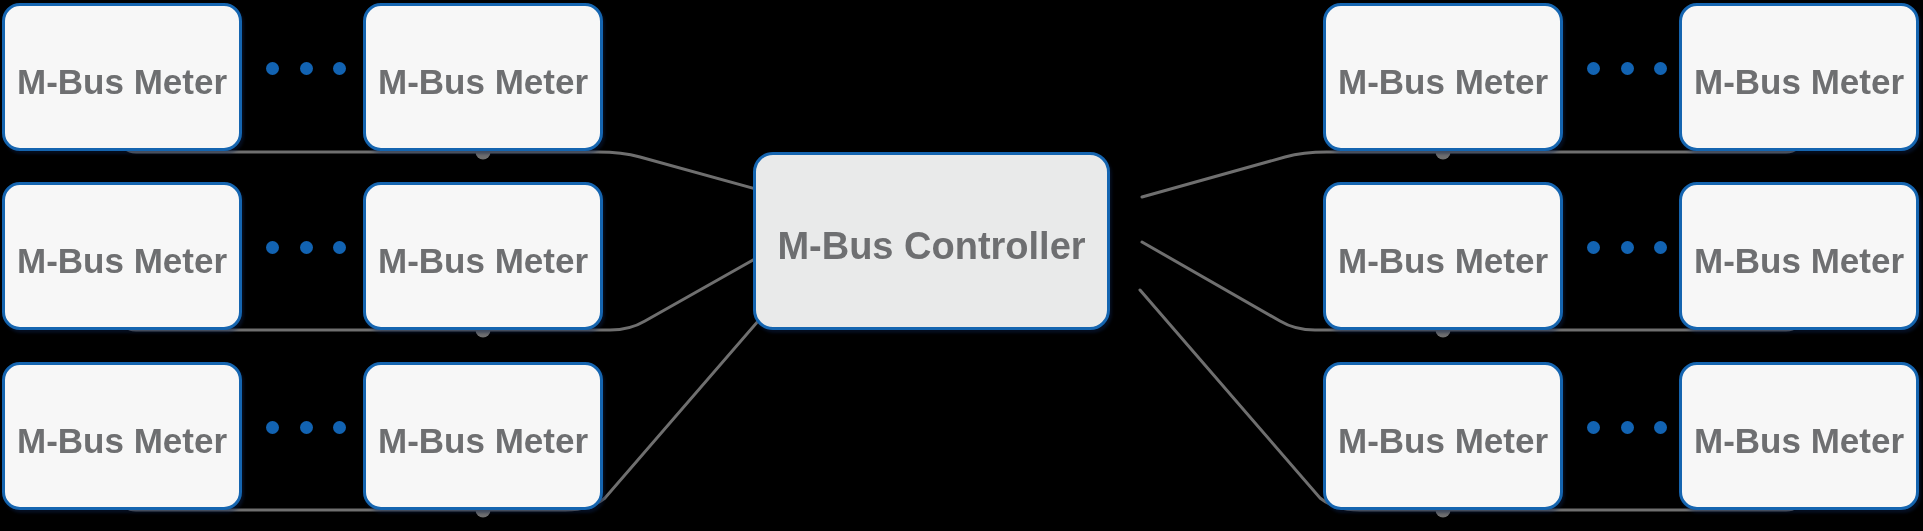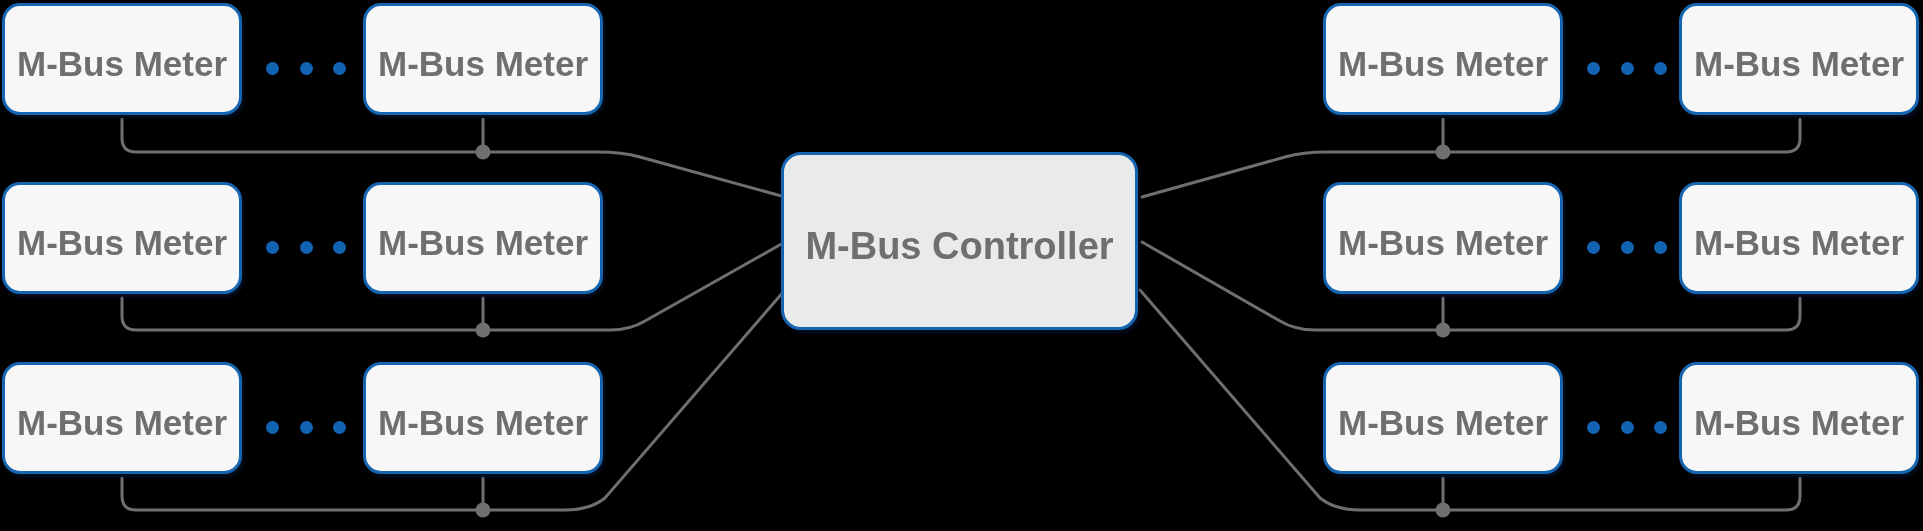--- a/index.html
+++ b/index.html
@@ -21,21 +21,21 @@
     box-sizing: border-box;
     border: 3px solid #1565b0;
     border-radius: 18px;
     display: flex;
     align-items: center;
     justify-content: center;
     padding-top: 10px;
     box-shadow: 2px 3px 3px rgba(10, 30, 70, 0.45);
   }
   .meter {
-    width: 240px; height: 112px;
+    width: 240px; height: 148px;
     background: #f7f7f7;
   }
   .meter .label {
     color: #6e6f71;
     font-weight: bold;
     font-size: 35px;
     white-space: nowrap;
   }
   .controller {
     width: 357px; height: 178px;
@@ -159,17 +159,17 @@
   </div>
   <div class="dots" style="left:1587px; top:420px;">
     <span class="dot"></span>
     <span class="dot"></span>
     <span class="dot"></span>
   </div>
   <div class="node meter" style="left:1679px; top:362px;">
     <span class="label">M-Bus Meter</span>
   </div>
 
-  <div class="node controller" style="left:781px; top:152px;">
+  <div class="node controller" style="left:753px; top:152px;">
     <span class="label">M-Bus Controller</span>
   </div>
 
 </div>
 
 </body></html>

